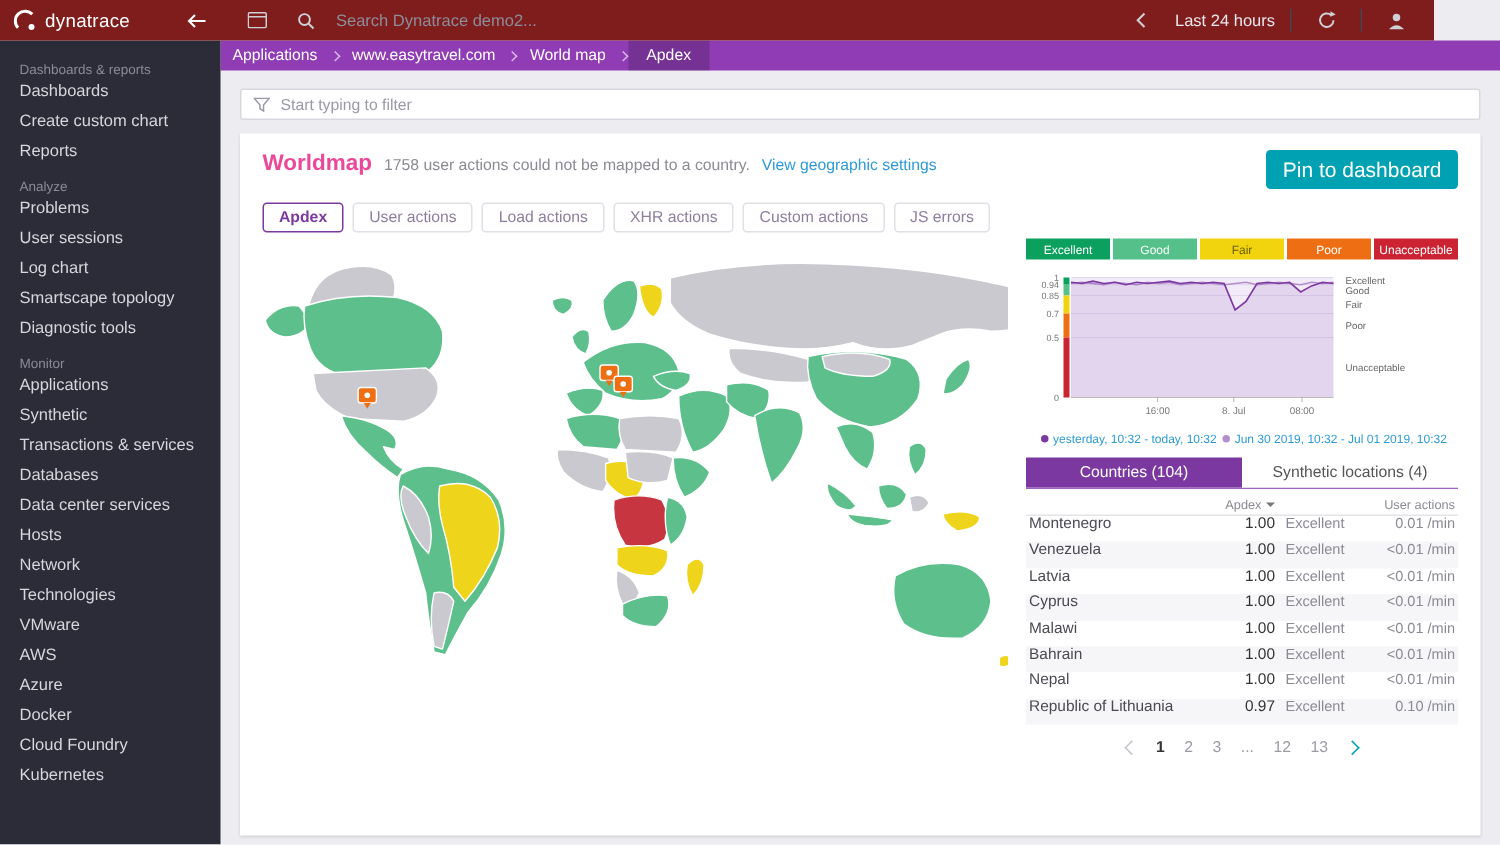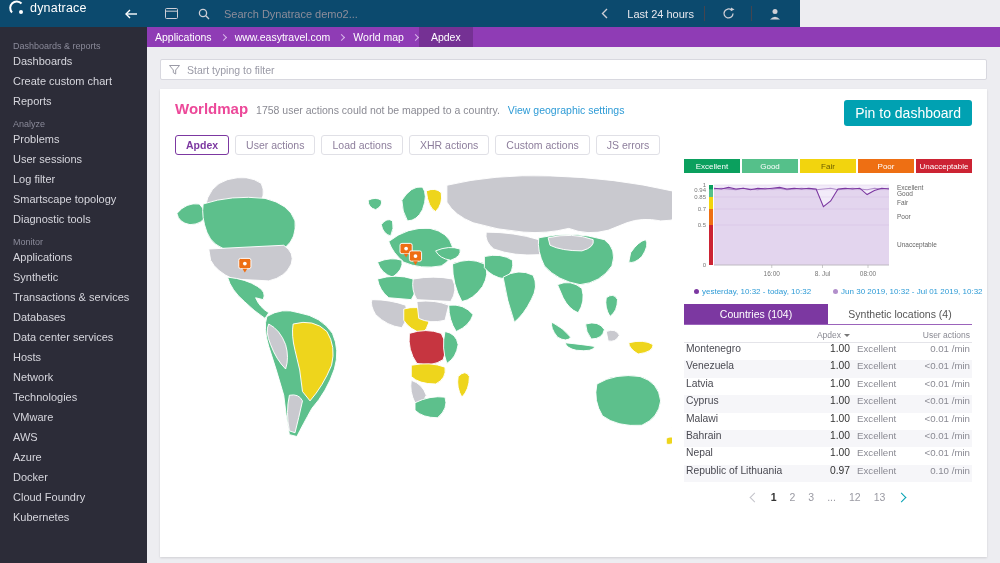--- a/index.html
+++ b/index.html
@@ -7,21 +7,21 @@
     --rating_excellent:#0ba05e; --rating_good:#55c08a; --rating_fair:#f2d40e;
     --rating_poor:#ee6f13; --rating_unacceptable:#cc2333;
     --map_green:#5dc08c; --map_yellow:#eed51c; --map_red:#c63540; --map_gray:#c9c9cf;
   }
   *{margin:0;padding:0;box-sizing:border-box;}
   html,body{width:1000px;height:563px;overflow:hidden;}
   body{font-family:"Liberation Sans","DejaVu Sans",sans-serif;background:#ededf1;color:#333;}
   #app{position:relative;width:1000px;height:563px;overflow:hidden;}
 
   
-  .topbar{position:absolute;top:0;left:0;width:800px;height:27px;background:#0c4a6e;display:flex;align-items:flex-start;color:#e8e8ee;z-index:30;}
+  .topbar{position:absolute;top:0;left:0;width:956px;height:27px;background:#7f1d1d;display:flex;align-items:center;color:#e8e8ee;z-index:30;}
   .brand{display:flex;align-items:center;gap:6px;padding-left:9px;width:118px;}
   .brand-name{font-size:12.5px;color:#fff;letter-spacing:.2px;}
   .tb-btn{display:flex;align-items:center;justify-content:center;width:26px;height:27px;cursor:pointer;background:none;border:none;}
   .tb-search{display:flex;align-items:center;gap:7px;margin-left:14px;flex:1;}
   .tb-search input{background:transparent;border:none;outline:none;color:#cfcfd6;font-size:11px;width:300px;font-family:inherit;}
   .tb-search input::placeholder{color:#8d8d9a;}
   .tb-right{display:flex;align-items:center;gap:10px;padding-right:12px;}
   .tb-time{font-size:11px;color:#e8e8ee;cursor:pointer;}
   .tb-divider{width:1px;height:15px;background:#45454f;}
 
@@ -60,21 +60,21 @@
   .mg{fill:var(--map_green);} .my{fill:var(--map_yellow);} .mr{fill:var(--map_red);} .mx{fill:var(--map_gray);}
 
   
   .panel{width:288px;display:flex;flex-direction:column;}
   .legend{display:flex;gap:2px;}
   .lg{flex:1;height:14px;display:flex;align-items:center;justify-content:center;color:#fff;font-size:8px;cursor:default;}
   .lg-0{background:var(--rating_excellent);} .lg-1{background:var(--rating_good);}
   .lg-2{background:var(--rating_fair);color:#6b5d00;} .lg-3{background:var(--rating_poor);} .lg-4{background:var(--rating_unacceptable);}
 
   .chart-box{margin-top:6px;}
-  .chart-legend{display:flex;gap:22px;margin-top:2px;padding-left:10px;}
+  .chart-legend{display:flex;gap:4px;margin-top:2px;padding-left:10px;}
   .cl-item{font-size:8px;color:var(--link_blue);display:flex;align-items:center;gap:3px;white-space:nowrap;}
   .cl-dot{width:5px;height:5px;border-radius:50%;}
 
   .panel-tabs{display:flex;margin-top:8px;border-bottom:1px solid #9b63bb;align-items:center;}
   .ptab{flex:1;text-align:center;font-size:10.5px;padding:4px 0;cursor:pointer;color:#555;background:#fff;border:none;font-family:inherit;}
   .ptab.active{background:var(--accent_purple);color:#fff;}
 
   .tbl{margin-top:2px;}
   .tbl-head{display:flex;font-size:8.5px;color:#8a8a93;padding:3px 0 2px 0;border-bottom:1px solid #e4e4e9;align-items:center;}
   .tbl-row{display:flex;align-items:flex-start;height:17.4px;font-size:10.3px;cursor:pointer;}
@@ -155,21 +155,21 @@
   </header>
 
   <aside class="sidebar">
     <div class="sb-title">Dashboards &amp; reports</div>
     <div class="sb-item">Dashboards</div>
     <div class="sb-item">Create custom chart</div>
     <div class="sb-item">Reports</div>
     <div class="sb-title">Analyze</div>
     <div class="sb-item">Problems</div>
     <div class="sb-item">User sessions</div>
-    <div class="sb-item">Log filter</div>
+    <div class="sb-item">Log chart</div>
     <div class="sb-item">Smartscape topology</div>
     <div class="sb-item">Diagnostic tools</div>
     <div class="sb-title">Monitor</div>
     <div class="sb-item">Applications</div>
     <div class="sb-item">Synthetic</div>
     <div class="sb-item">Transactions &amp; services</div>
     <div class="sb-item">Databases</div>
     <div class="sb-item">Data center services</div>
     <div class="sb-item">Hosts</div>
     <div class="sb-item">Network</div>

